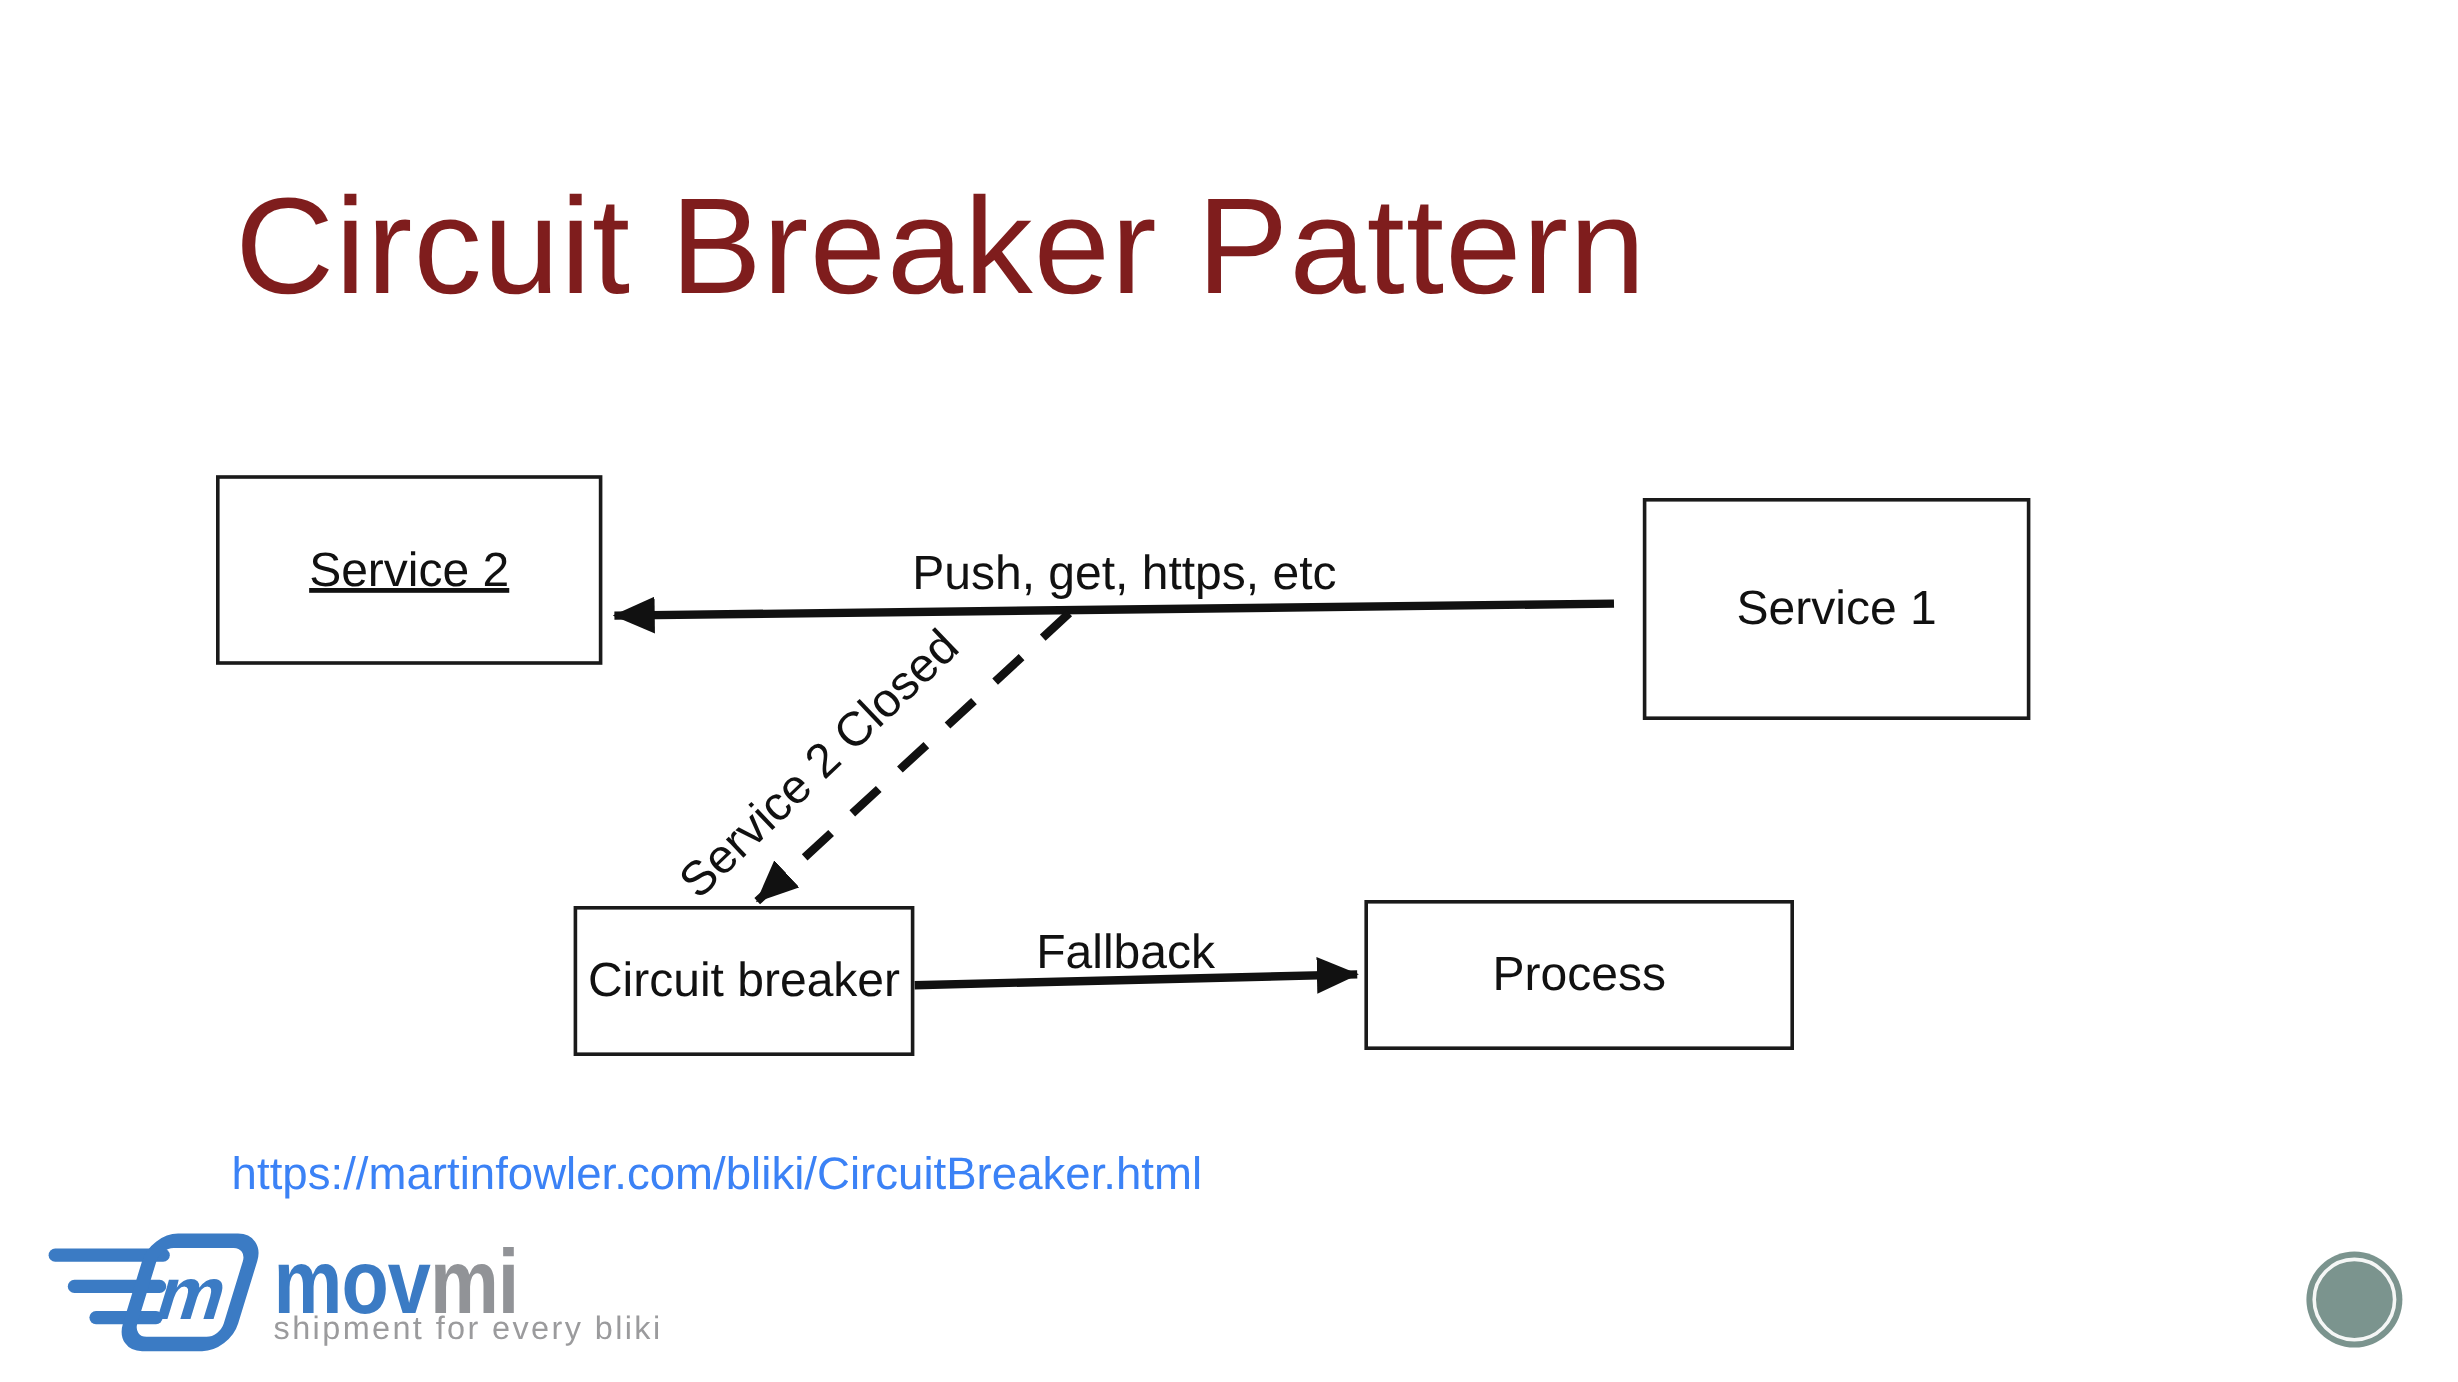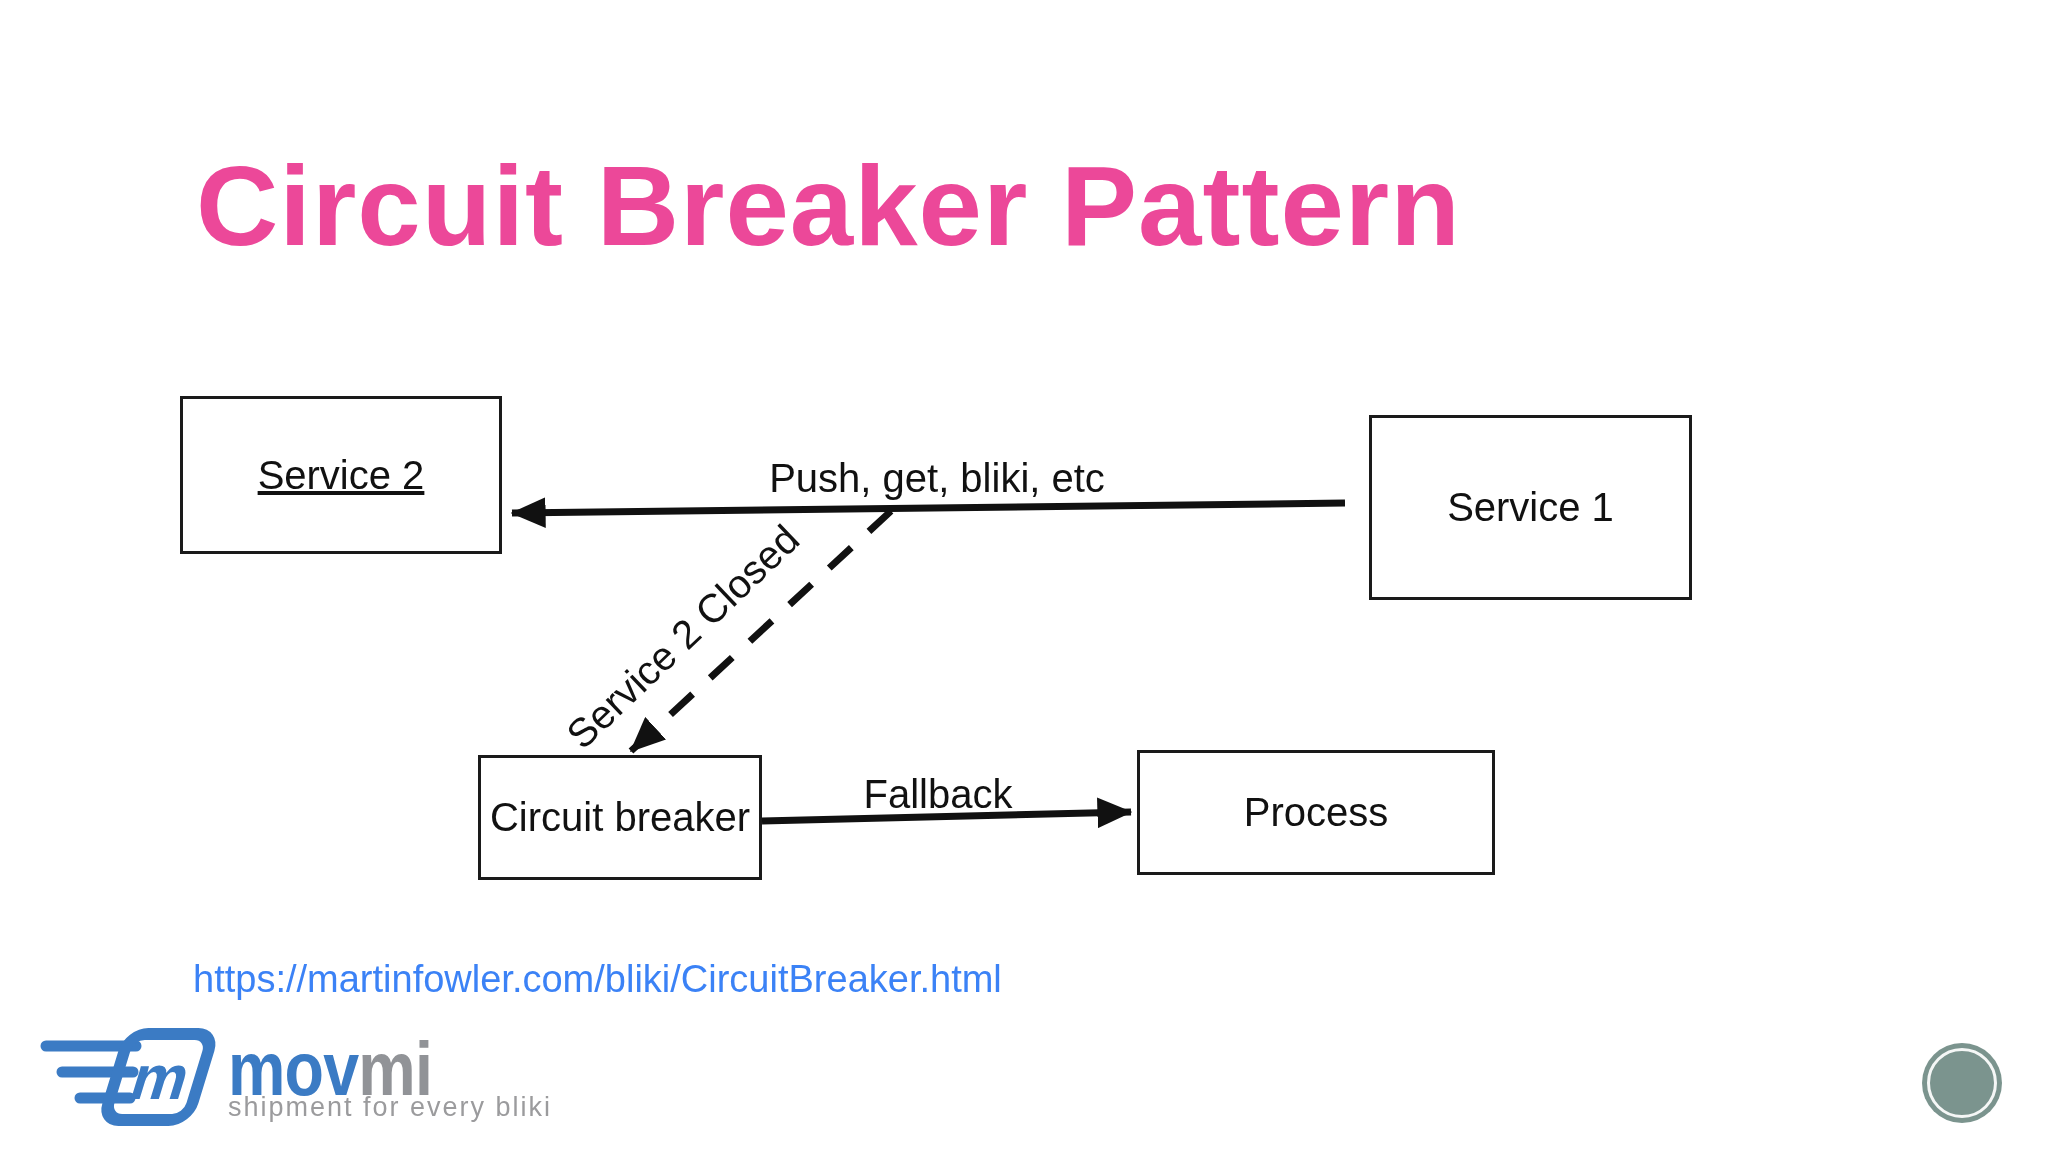--- a/index.html
+++ b/index.html
@@ -6,22 +6,22 @@
   body {
     width:2048px; height:1152px; position:relative; overflow:hidden;
     background:#ffffff; color:#141414;
     font-family:"Liberation Sans", sans-serif;
   }
   .abs { position:absolute; }
 
   
   .slide-title {
     left:196px; top:146px;
-    font-size:114px; font-weight:700; line-height:1.05;
-    color:#ec4899; letter-spacing:1px; white-space:nowrap;
+    font-size:114px; font-weight:400; line-height:1.05;
+    color:#7f1d1d; letter-spacing:1px; white-space:nowrap;
   }
 
   
   .dbox {
     position:absolute; box-sizing:border-box;
     border:3px solid #1a1a1a; background:#ffffff;
     display:flex; align-items:center; justify-content:center;
     font-size:40px; color:#111; white-space:nowrap;
   }
   #box-service2 { left:180px;  top:396px; width:322px; height:158px;text-decoration:underline; }
@@ -87,21 +87,21 @@
 <div class="dbox" id="box-service1">
   <span>Service 1</span>
 </div>
 <div class="dbox" id="box-circuit">
   <span>Circuit breaker</span>
 </div>
 <div class="dbox" id="box-process">
   <span>Process</span>
 </div>
 
-<div class="edge-label" id="lbl-push">Push, get, bliki, etc</div>
+<div class="edge-label" id="lbl-push">Push, get, https, etc</div>
 <div class="edge-label" id="lbl-closed">Service 2 Closed</div>
 <div class="edge-label" id="lbl-fallback">Fallback</div>
 
 <div class="abs ref-url">https://martinfowler.com/bliki/CircuitBreaker.html</div>
 
 <svg class="abs" id="logo-emblem" viewBox="0 0 182 102" xmlns="http://www.w3.org/2000/svg">
   <g stroke="#3b7bc4" fill="none" stroke-linecap="round">
     <path d="M10 20 H100" stroke-width="11"></path>
     <path d="M26 46 H97" stroke-width="11"></path>
     <path d="M44 72 H94" stroke-width="11"></path>

